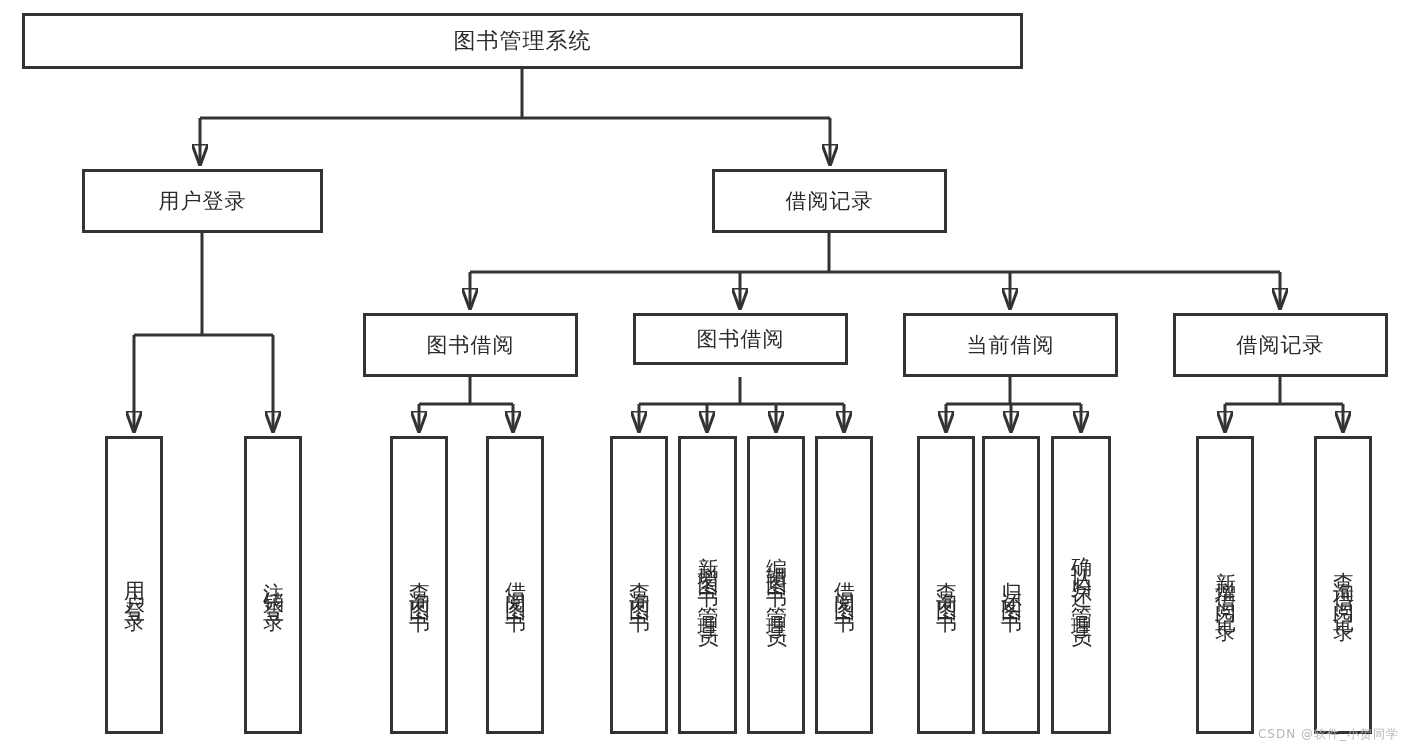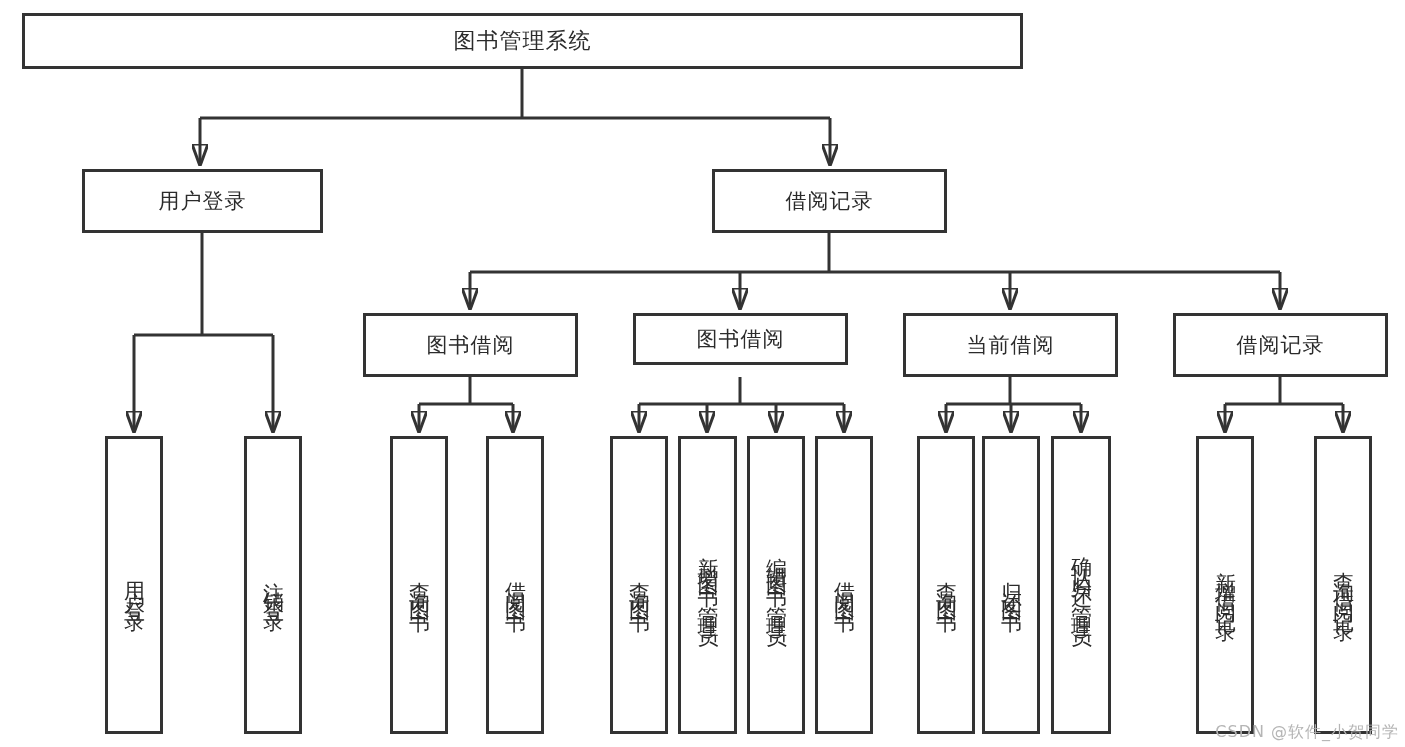--- a/index.html
+++ b/index.html
@@ -47,21 +47,21 @@
     text-orientation:mixed;
     font-size:21px;
     letter-spacing:10px;
     line-height:1;
     white-space:nowrap;
   }
   .watermark{
     position:absolute;
     right:6px;bottom:4px;
     color:var(--watermark);
-    font-size:16px;
+    font-size:12px;
     letter-spacing:1px;
     z-index:5;
   }
 </style>
 </head>
 <body>
 
 <div class="stage">
 
   <svg class="connectors" viewBox="0 0 1405 747" xmlns="http://www.w3.org/2000/svg">

